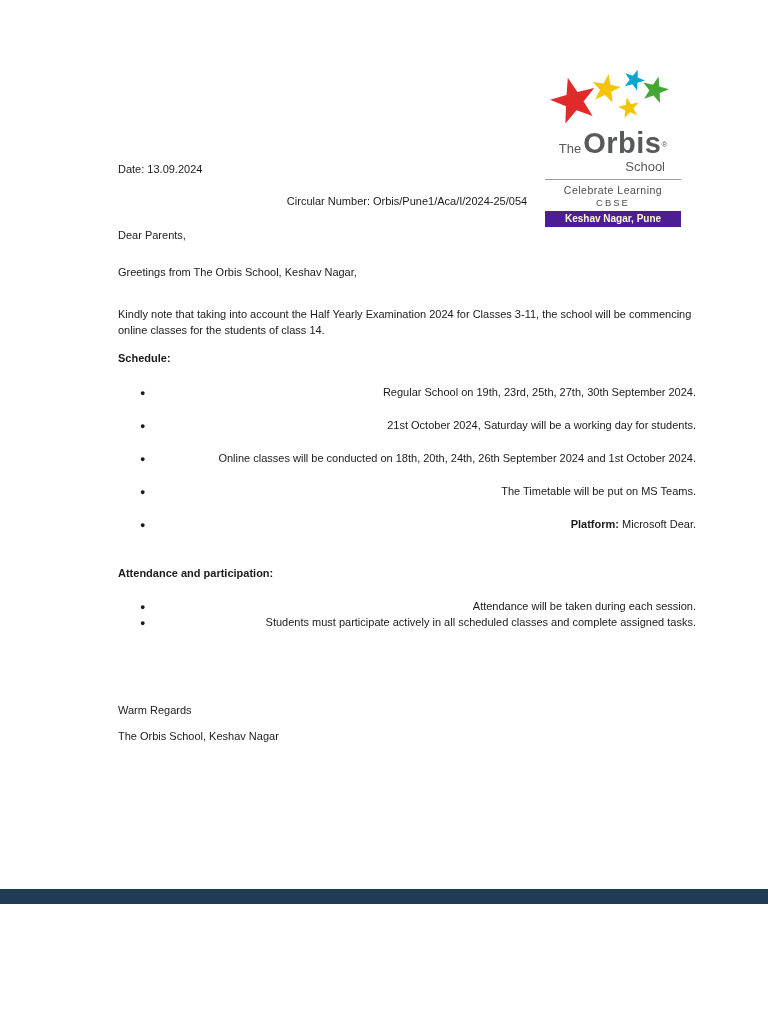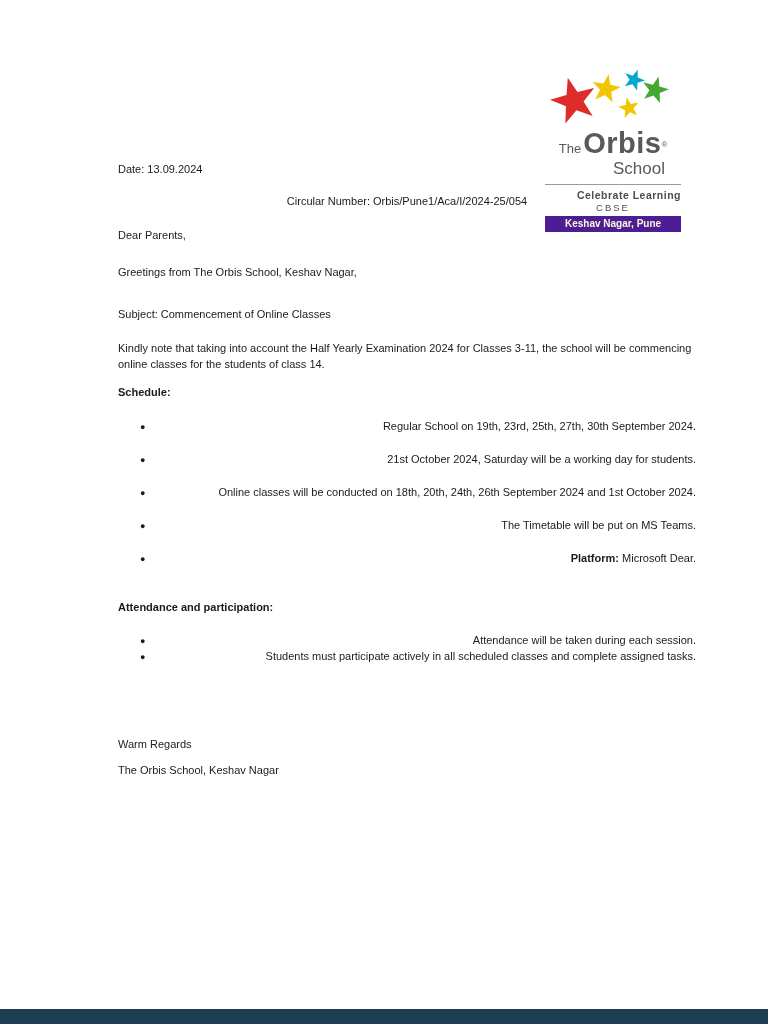--- a/index.html
+++ b/index.html
@@ -1,42 +1,42 @@
 <!DOCTYPE html>
 <html><head>
 <meta charset="utf-8">
 <style>
   html, body { margin: 0; padding: 0; background: #ffffff; }
   .page {
     position: relative;
     width: 768px;
-    height: 1024px;
+    height: 904px;
     background: #ffffff;
     font-family: "Liberation Sans", sans-serif;
     color: #1b1b1b;
     overflow: hidden;
   }
 
   
   .logo {
     position: absolute;
     left: 545px;
     top: 66px;
     width: 136px;
     text-align: center;
     color: #58595b;
   }
   .logo svg { display: block; margin: 0 auto; }
   .brand-line { line-height: 30px; white-space: nowrap; }
   .brand-the { font-size: 13px; margin-right: 2px; }
   .brand-orbis { font-size: 29px; font-weight: bold; letter-spacing: 0.5px; }
   .brand-reg { font-size: 8px; vertical-align: super; }
-  .brand-school { font-size: 17px; text-align: right; padding-right: 16px; margin-top: -5px; }
+  .brand-school { font-size: 13px; text-align: right; padding-right: 16px; margin-top: -5px; }
   .logo-divider { border: none; border-top: 1px solid #9a9a9a; margin: 5px 0 4px; }
-  .logo-tagline { font-size: 10.5px; font-weight: bold; letter-spacing: 0.5px; color: #4d4d4f; text-align: right; }
+  .logo-tagline { font-size: 10.5px; font-weight: normal; letter-spacing: 0.5px; color: #4d4d4f; }
   .logo-board { font-size: 9.5px; letter-spacing: 2px; margin-top: 1px; color: #4d4d4f; }
   .logo-banner {
     background: #4c1d95;           
     color: #fdfbd8;
     font-size: 10px;
     font-weight: bold;
     padding: 2px 0 3px;
     margin-top: 3px;
   }
 
@@ -111,21 +111,20 @@
     <div class="logo-tagline">Celebrate  Learning</div>
     <div class="logo-board">CBSE</div>
     <div class="logo-banner">Keshav Nagar, Pune</div>
   </div>
 
   <div class="content">
     <p class="m-date">Date: 13.09.2024</p>
     <p class="m-circ">Circular Number: Orbis/Pune1/Aca/I/2024-25/054</p>
     <p class="m-dear">Dear Parents,</p>
     <p class="m-greet">Greetings from The Orbis School, Keshav Nagar,</p>
-    <p class="m-subject">Subject: Commencement of Online Classes</p>
     <p class="m-intro">Kindly note that taking into account the Half Yearly Examination 2024 for Classes 3-11, the school will be commencing online classes for the students of class 14.</p>
     <p class="m-sched-h">Schedule:</p>
 
     <ul class="bullets schedule-list">
       <li>Regular School on 19th, 23rd, 25th, 27th, 30th September 2024.</li>
       <li>21st October 2024, Saturday will be a working day for students.</li>
       <li>Online classes will be conducted on 18th, 20th, 24th, 26th September 2024 and 1st October 2024.</li>
       <li>The Timetable will be put on MS Teams.</li>
       <li><span class="bold">Platform:</span><span> Microsoft Dear.</span></li>
     </ul>

